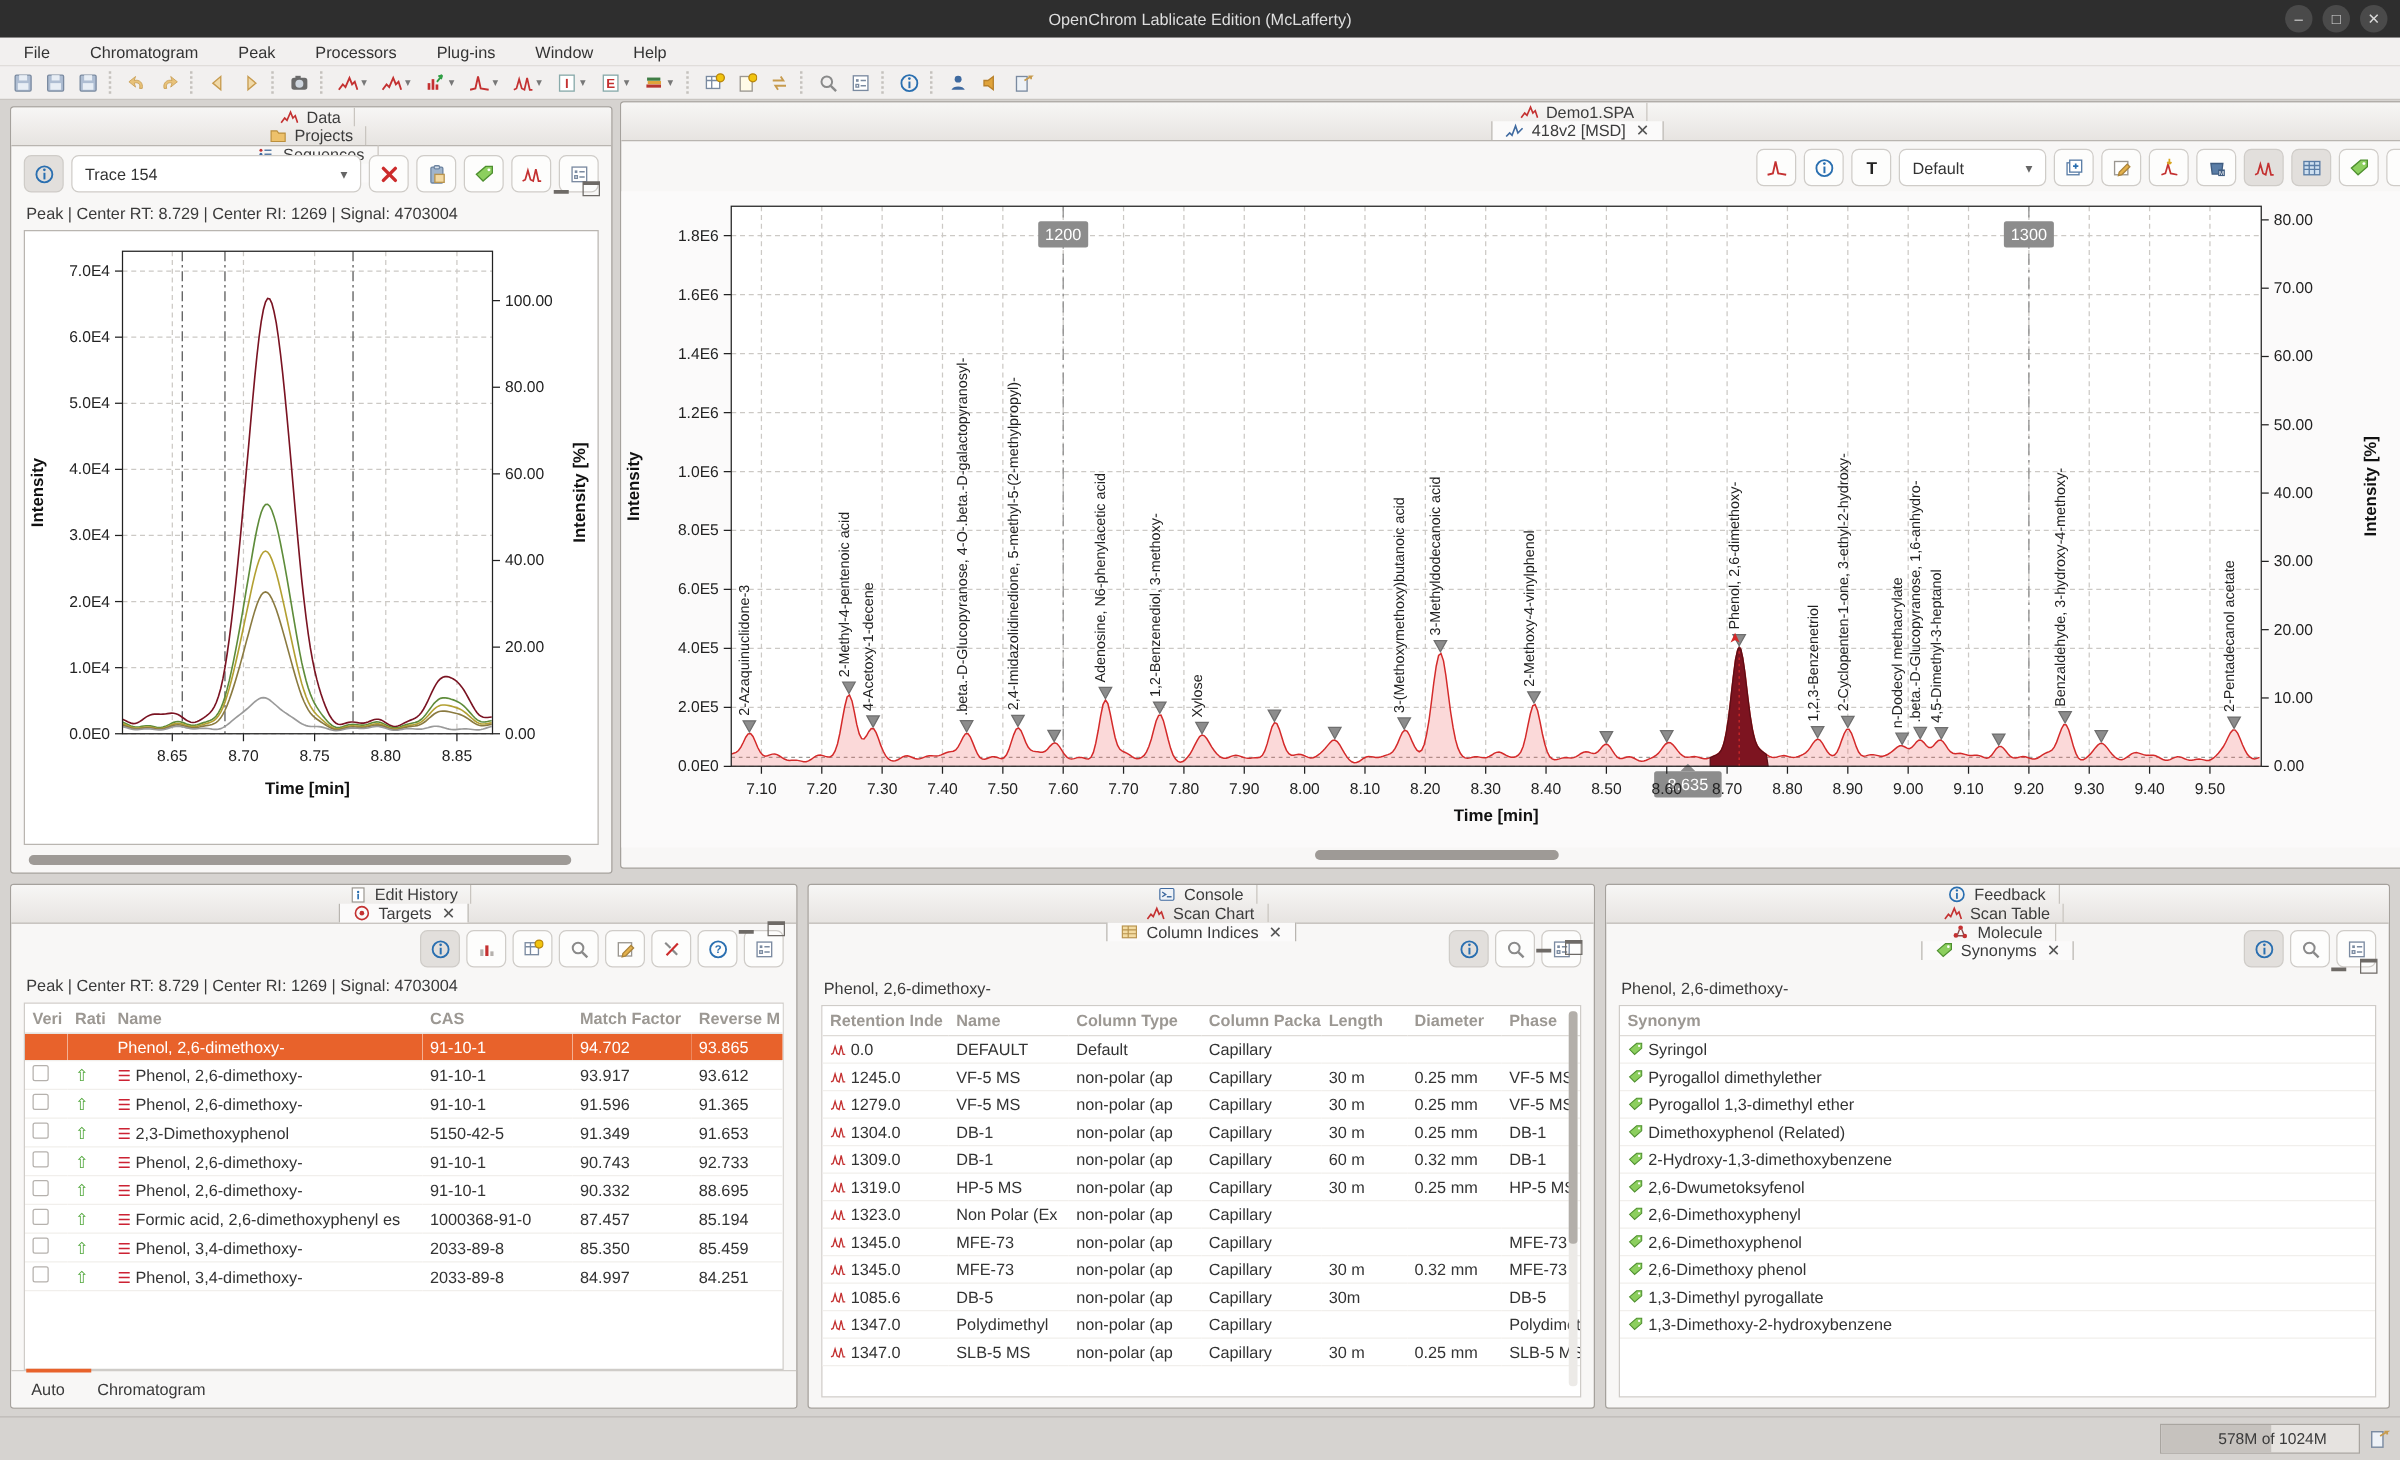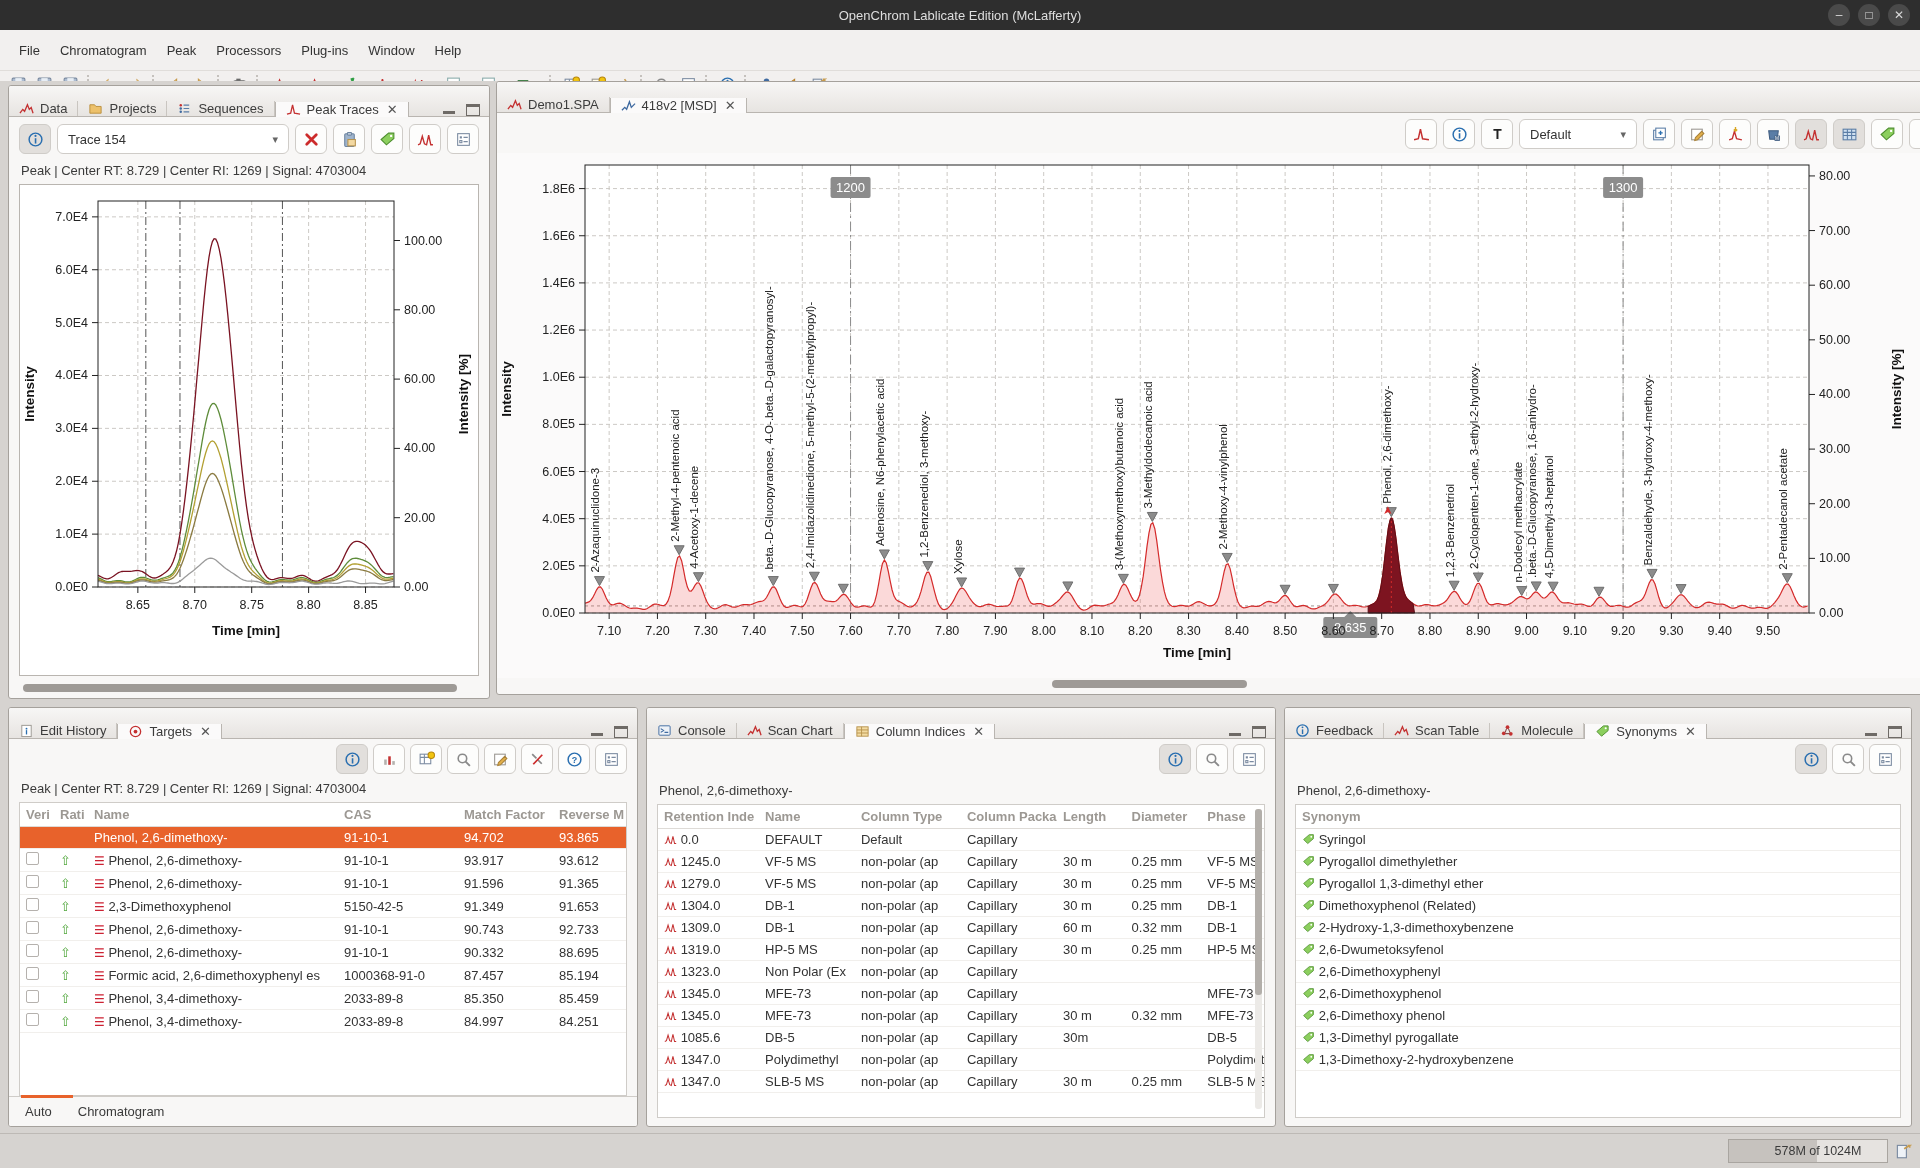--- a/index.html
+++ b/index.html
@@ -4,32 +4,32 @@
 <style>
   * { box-sizing: border-box; }
   html,body { margin:0; padding:0; width:1920px; height:1168px; overflow:hidden;
     font-family:"Liberation Sans", sans-serif; font-size:13px; color:#333;
     background:#d6d3d0; }
   
   .titlebar { height:30px; background:#2e2e2e; display:flex; align-items:center; justify-content:center; position:relative; }
   .titlebar .title { color:#dedede; font-size:13px; }
   .winbtns { position:absolute; right:10px; top:4px; display:flex; gap:8px; }
   .winbtn { width:22px; height:22px; border-radius:50%; background:#4a4a4a; color:#d9d9d9; display:flex; align-items:center; justify-content:center; font-size:12px; line-height:1; cursor:default; }
-  .menubar { height:41px; background:#f2f0ef; display:flex; align-items:center; padding-left:10px; gap:2px; border-bottom:1px solid #e0ddda;}
+  .menubar { height:23px; background:#f2f0ef; display:flex; align-items:center; padding-left:10px; gap:14px; border-bottom:1px solid #e0ddda;}
   .menu-item { padding:2px 9px; border-radius:3px; }
   
   .toolbar { height:27px; background:#f2f0ef; display:flex; align-items:center; padding:0 6px; gap:2px; border-bottom:1px solid #c9c5c1;}
   .tb-sep { width:5px; height:18px; margin:0 3px; border-left:2px dotted #c5c1bd; }
   .tb-btn { width:24px; height:22px; display:flex; align-items:center; justify-content:center; border-radius:3px; }
   .tb-btn svg { width:17px; height:17px; }
   .tb-chev { width:10px; color:#777; font-size:9px; margin-left:-3px; }
   
   .workspace { position:absolute; left:0; top:81px; right:0; bottom:35px; background:#d6d3d0; }
   .panel { position:absolute; background:#f8f7f6; border:1px solid #a5a19c; border-radius:3px; overflow:hidden; display:flex; flex-direction:column; }
-  .tabstrip { height:31px; background:linear-gradient(#f7f6f5,#e7e4e1); border-bottom:1px solid #b9b5b0; display:flex; align-items:flex-end; flex-shrink:0; }
+  .tabstrip { height:31px; background:linear-gradient(#f7f6f5,#e7e4e1); border-bottom:1px solid #b9b5b0; display:flex; align-items:center; flex-shrink:0;flex-direction:column; }
   .tab { display:flex; align-items:center; gap:6px; padding:0 10px; border-right:1px solid #c9c5c0; color:#3c3c3c; }
   .tab.active { background:#fbfafa; border-right:1px solid #b9b5b0; border-left:1px solid #b9b5b0; margin-bottom:-1px; }
   .tab .close { color:#555; font-size:13px; margin-left:2px; }
   .tab-icon { width:15px; height:15px; flex-shrink:0; }
   .strip-right { margin-left:auto; display:flex; align-items:center; gap:10px; padding-right:9px; color:#666; }
   .mm { width:14px; height:12px; position:relative; }
   .mm.min::after { content:""; position:absolute; left:1px; right:1px; bottom:2px; height:3px; background:#6e6a66; }
   .mm.max::after { content:""; position:absolute; inset:0; border:1px solid #6e6a66; border-top:3px solid #6e6a66; }
   
   .ptoolbar { display:flex; align-items:center; gap:6px; padding:7px 10px; flex-shrink:0;}

